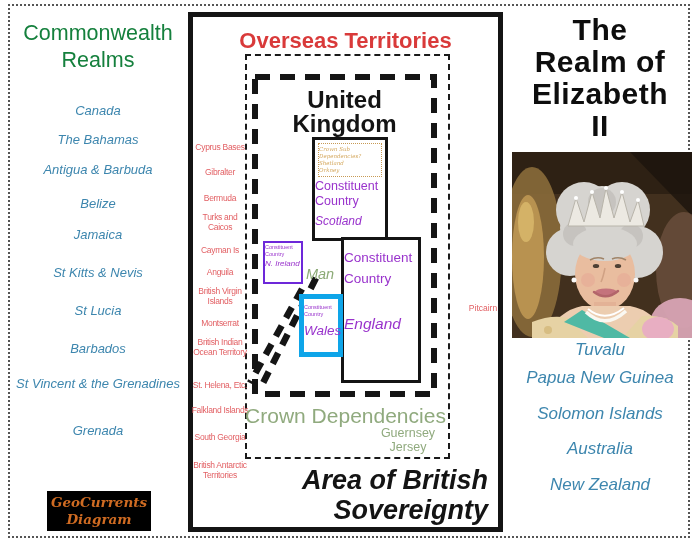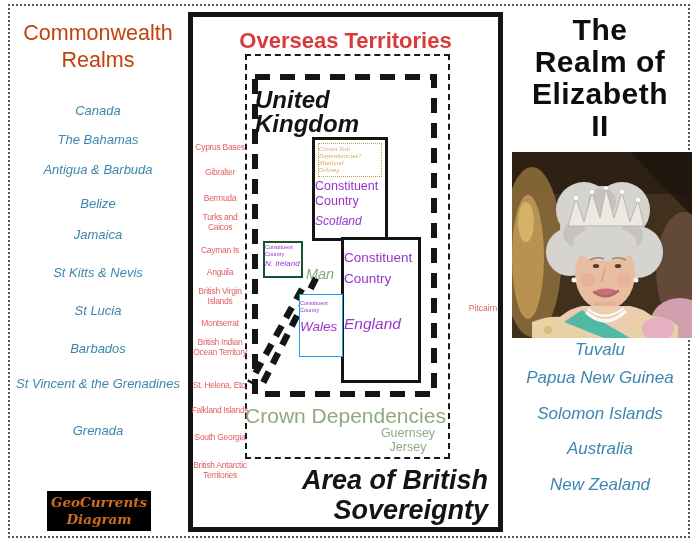--- a/index.html
+++ b/index.html
@@ -1,43 +1,43 @@
 <!DOCTYPE html>
 <html><head>
 <meta charset="utf-8">
 <style>
   html,body{margin:0;padding:0;background:#fff;}
   #page{position:relative;width:700px;height:552px;background:#ffffff;font-family:"Liberation Sans",sans-serif;overflow:hidden;}
   .dotted-frame{position:absolute;left:8px;top:4px;width:678px;height:530px;border:2px dotted #555;pointer-events:none;}
 
   
-  .lp-title{position:absolute;left:10px;top:20px;width:176px;text-align:center;font-size:21.5px;line-height:1.25;color:#c2410c;}
+  .lp-title{position:absolute;left:10px;top:20px;width:176px;text-align:center;font-size:21.5px;line-height:1.25;color:#15803d;}
   .realm{position:absolute;left:8px;width:180px;text-align:center;font-style:italic;font-size:13px;line-height:1.05;color:#3d86ae;}
   .badge{position:absolute;left:47px;top:491px;width:100px;background:#000000;color:#cf6b22;font-family:"DejaVu Serif",serif;font-style:italic;font-weight:bold;font-size:13.5px;line-height:1.25;text-align:center;padding:3px 2px;}
 
   
   .sov-box{position:absolute;left:188px;top:12px;width:315px;height:520px;border:5px solid #141414;box-sizing:border-box;background:#fff;}
   .ot-title{position:absolute;left:0;top:11px;width:100%;text-align:center;font-size:22px;font-weight:bold;color:#d93a3a;}
   .fine-box{position:absolute;left:52px;top:37px;width:201px;height:401px;border:2px dashed #1a1a1a;}
   .territory{position:absolute;left:-2px;width:58px;text-align:center;font-size:8.5px;line-height:1.2;letter-spacing:-0.3px;color:#e25f63;}
   .pitcairn{position:absolute;left:272px;top:286px;width:36px;text-align:center;font-size:8.5px;color:#e25f63;}
   .overlay{position:absolute;left:0;top:0;pointer-events:none;}
-  .uk-label{position:absolute;left:62px;top:71px;width:179px;font-size:24px;font-weight:bold;font-style:italic;line-height:1.02;color:#141414;}
+  .uk-label{position:absolute;left:62px;top:71px;width:179px;text-align:center;font-size:24px;font-weight:bold;line-height:1.02;color:#141414;}
   .cbox{position:absolute;box-sizing:border-box;background:#fff;}
   .scotland{left:119px;top:120px;width:76px;height:104px;border:3px solid #141414;}
   .mini-box{margin:3px auto 0;width:62px;border:1px dotted #c79a55;padding:2px 0 1px;font-family:"DejaVu Serif",serif;font-style:italic;font-size:5.5px;line-height:1.3;color:#d4a75c;}
   .cc-label{font-size:12.5px;line-height:1.25;color:#9933cc;margin-top:2px;}
   .cc-name{font-size:12px;font-style:italic;color:#9933cc;margin-top:4px;}
-  .nireland{left:70px;top:224px;width:40px;height:37px;border:2px solid #14532d;}
+  .nireland{left:70px;top:224px;width:40px;height:43px;border:2px solid #6d28d9;}
   .cc-label-sm{font-size:5.5px;line-height:1.3;color:#9933cc;margin-top:1px;}
   .cc-name-sm{font-size:8px;font-style:italic;color:#9933cc;margin-top:1px;}
   .england{left:148px;top:220px;width:80px;height:146px;border:3px solid #141414;padding-top:6px;}
   .england .cc-label{font-size:13.5px;line-height:1.55;}
   .england .cc-name{font-size:15.5px;margin-top:25px;}
-  .wales{left:106px;top:277px;width:44px;height:63px;border:1px solid #0ea5e9;padding-top:4px;}
+  .wales{left:106px;top:277px;width:44px;height:63px;border:5px solid #0ea5e9;padding-top:4px;}
   .wales .cc-name-sm{font-size:13.5px;margin-top:5px;}
   .man{position:absolute;left:96px;top:249px;width:44px;text-align:center;font-size:14.5px;font-style:italic;color:#8caa76;margin-left:9px;}
   .cd-title{position:absolute;left:52px;top:387px;width:201px;text-align:center;font-size:21px;color:#90aa7e;}
   .cd-item1{position:absolute;left:150px;top:409px;width:130px;text-align:center;font-size:12.5px;color:#90aa7e;}
   .cd-item2{position:absolute;left:150px;top:423px;width:130px;text-align:center;font-size:12.5px;color:#90aa7e;}
   .caption{position:absolute;left:10px;top:449px;width:285px;text-align:right;font-size:27px;font-weight:bold;font-style:italic;line-height:1.1;color:#141414;}
 
   
   .rp-title{position:absolute;left:505px;top:14px;width:190px;text-align:center;font-size:30px;font-weight:900;line-height:1.07;color:#0d0d0d;letter-spacing:0.5px;}
   .photo{position:absolute;left:512px;top:152px;width:180px;height:186px;}

